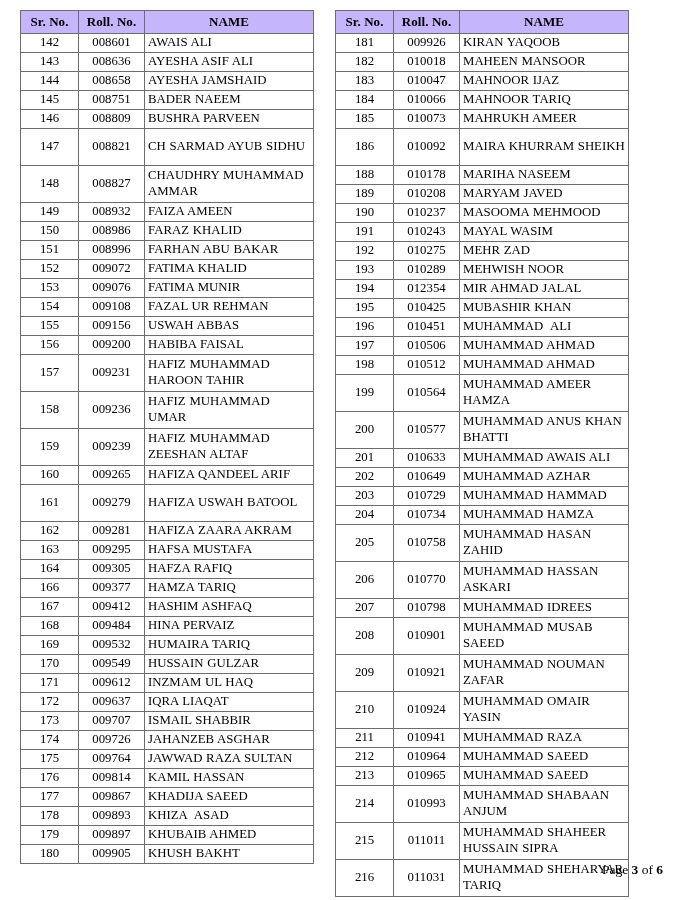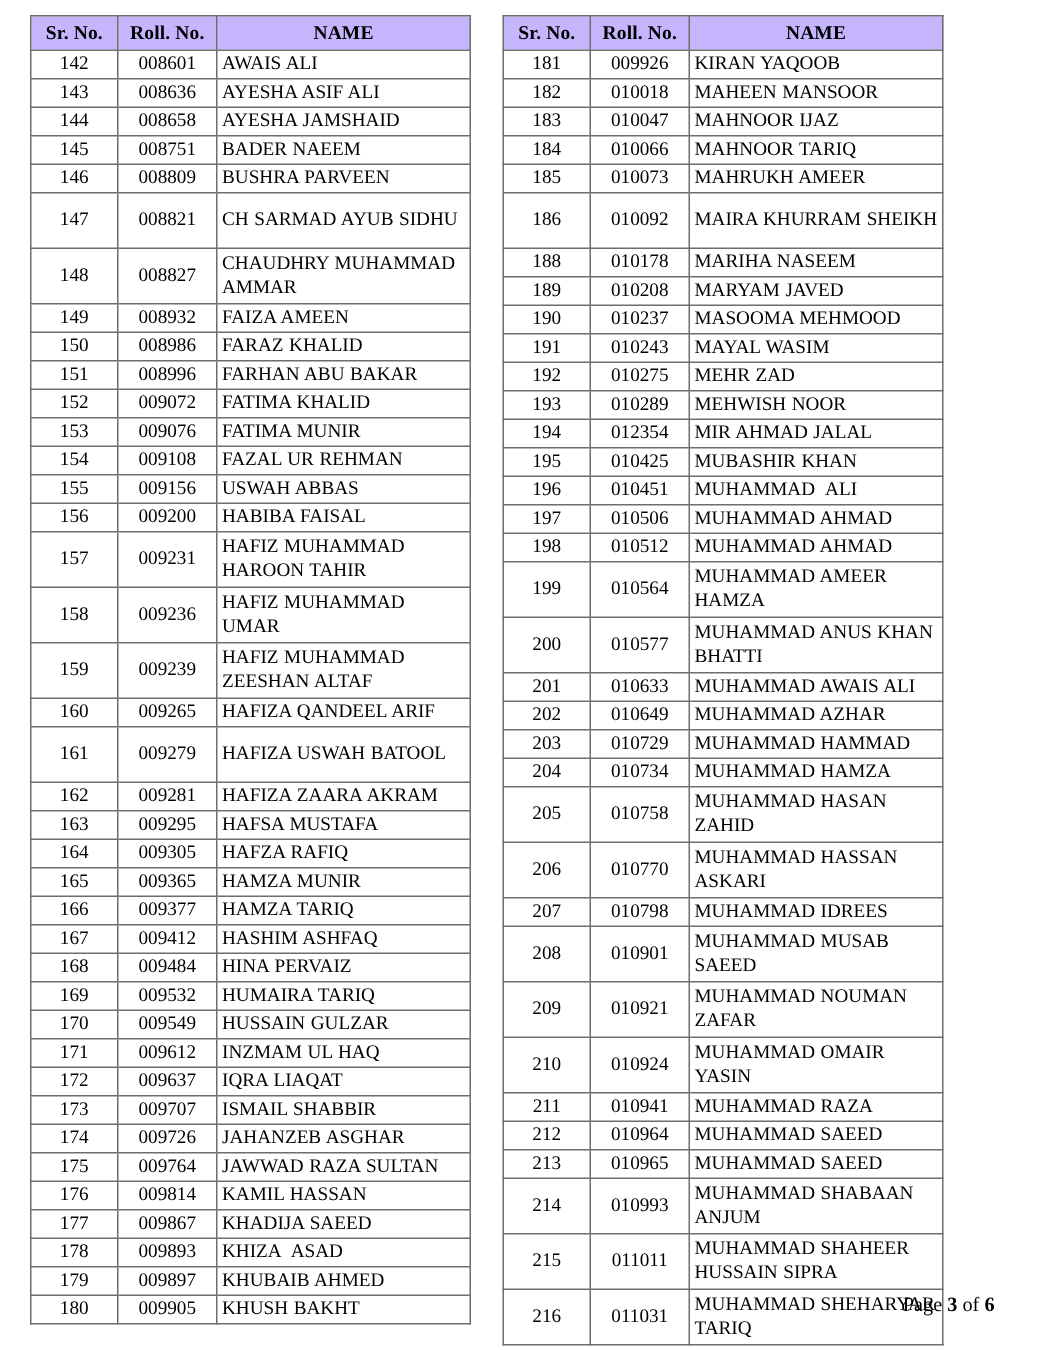--- a/index.html
+++ b/index.html
@@ -220,25 +220,20 @@
               <td class="sr">163</td>
               <td class="roll">009295</td>
               <td class="name">HAFSA MUSTAFA</td>
             </tr>
             <tr class="short">
               <td class="sr">164</td>
               <td class="roll">009305</td>
               <td class="name">HAFZA RAFIQ</td>
             </tr>
             <tr class="short">
-              <td class="sr">165</td>
-              <td class="roll">009365</td>
-              <td class="name">HAMZA MUNIR</td>
-            </tr>
-            <tr class="short">
               <td class="sr">166</td>
               <td class="roll">009377</td>
               <td class="name">HAMZA TARIQ</td>
             </tr>
             <tr class="short">
               <td class="sr">167</td>
               <td class="roll">009412</td>
               <td class="name">HASHIM ASHFAQ</td>
             </tr>
             <tr class="short">

